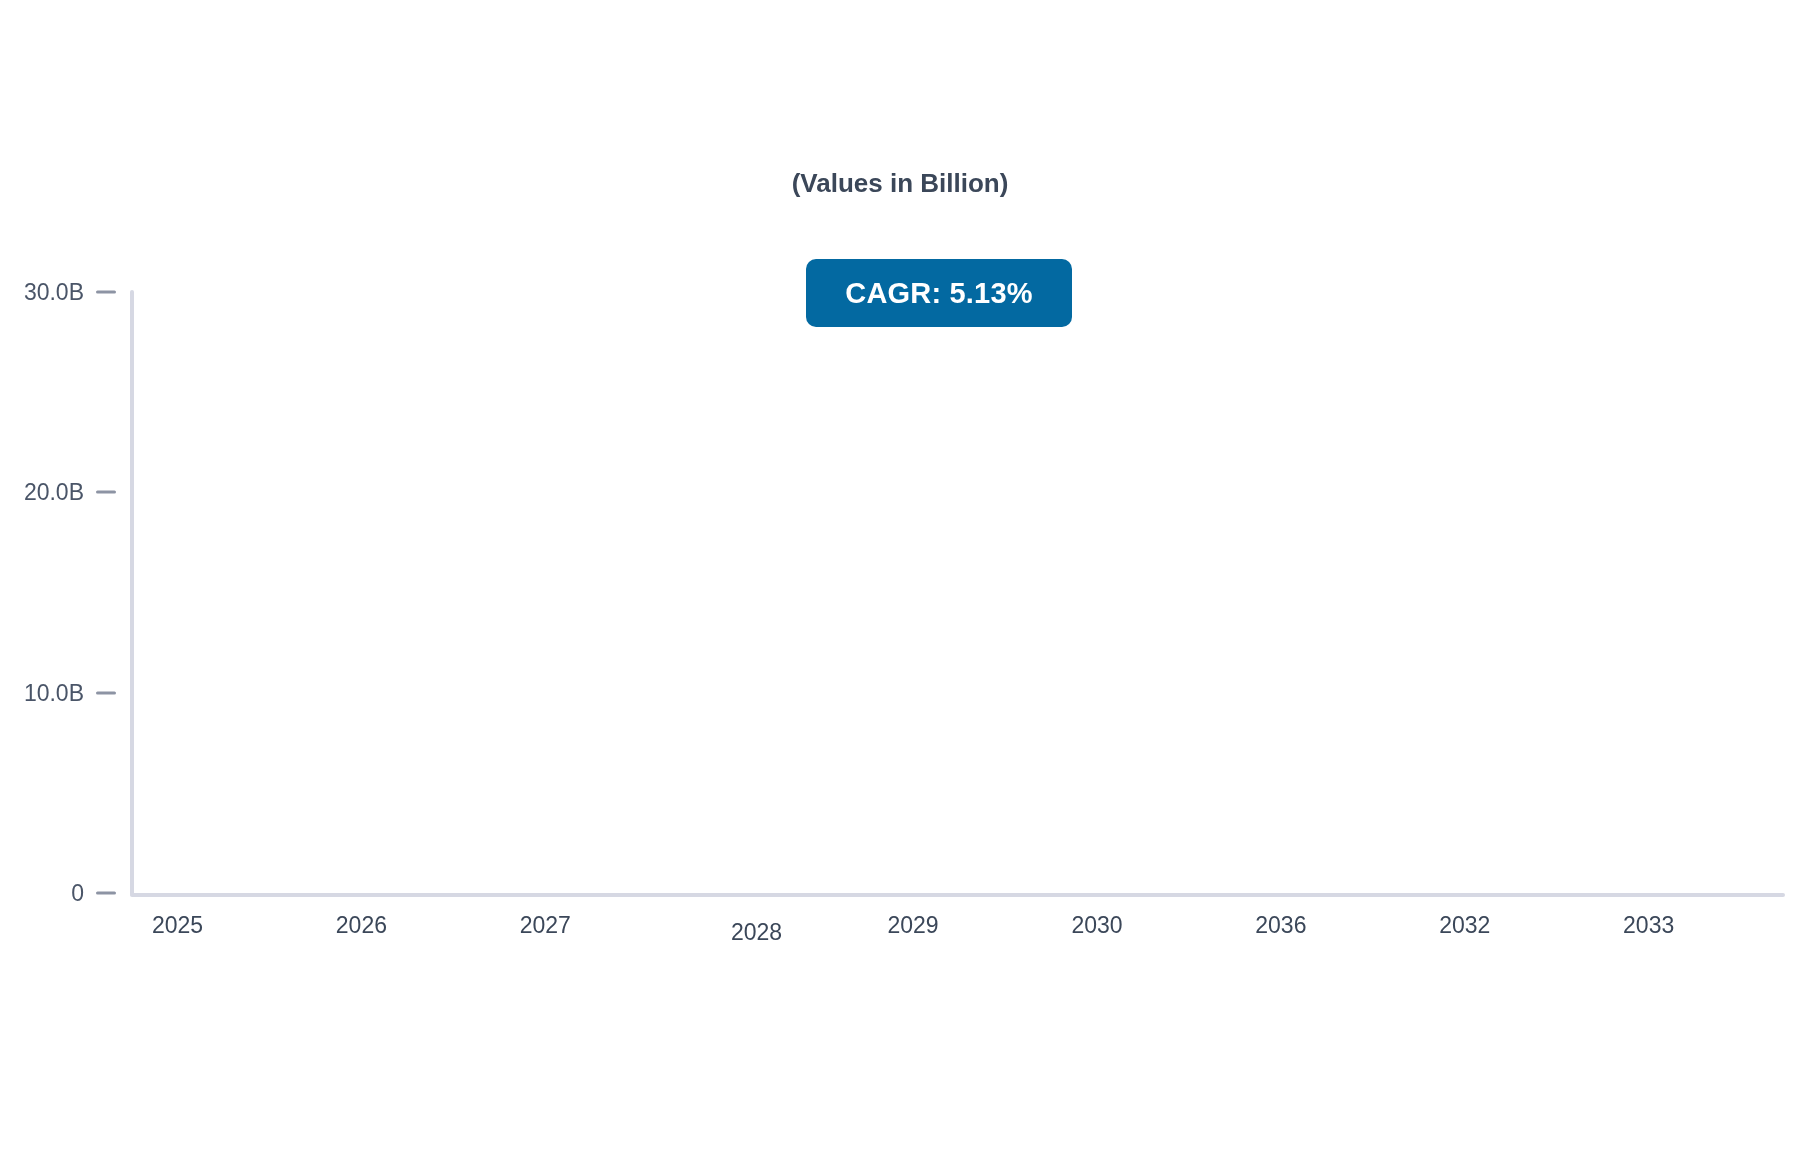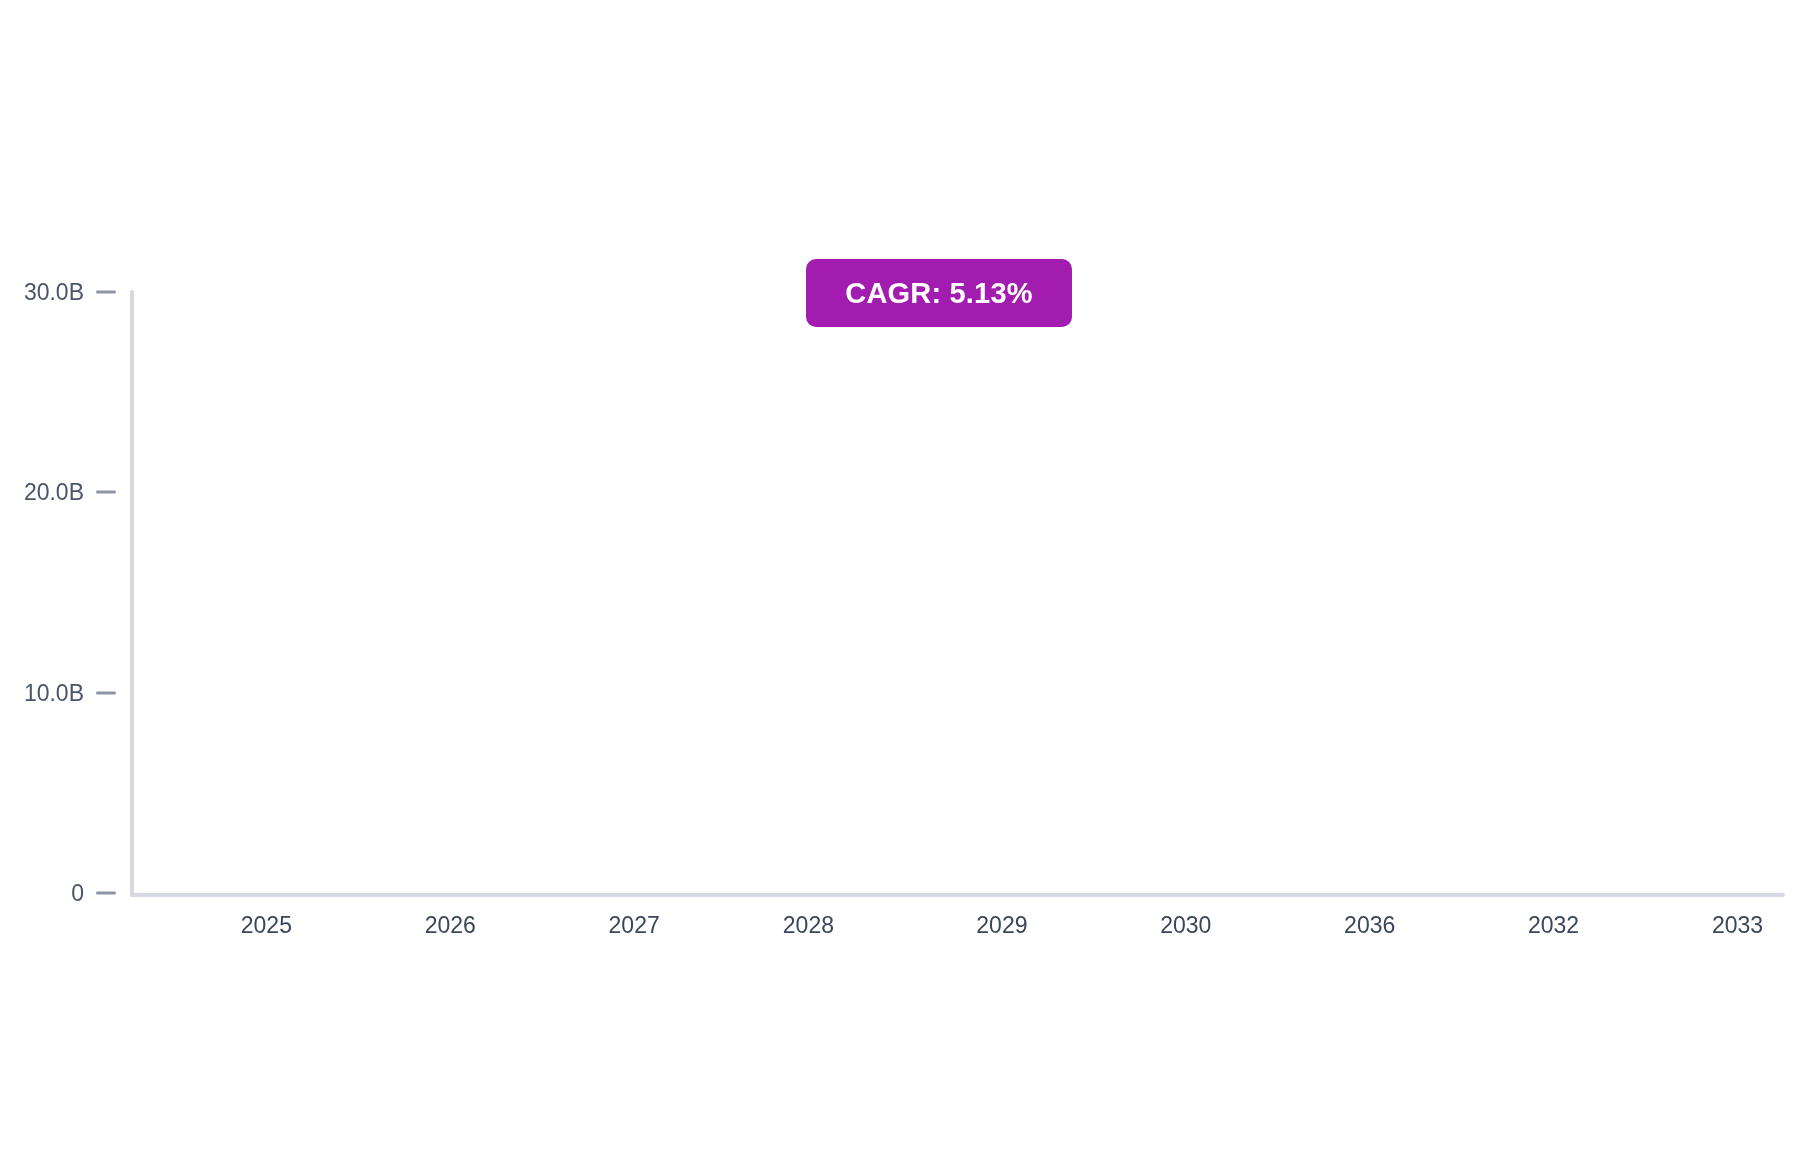--- a/index.html
+++ b/index.html
@@ -21,21 +21,21 @@
   .chart-subtitle {
     position: absolute; left: 0; top: 168px; width: 1800px;
     text-align: center;
     font-size: 26px; font-weight: 700; color: #3b4759;
   }
 
   
   .cagr-badge {
     position: absolute; left: 806px; top: 259px;
     width: 266px; height: 68px;
-    background: #a21caf; border-radius: 10px;
+    background: #0369a1; border-radius: 10px;
     display: flex; align-items: center; justify-content: center;
     color: #ffffff; font-size: 29px; font-weight: 700;
     letter-spacing: 0.2px;
   }
   .axis-y-line {
     position: absolute; left: 130px; top: 290px;
     width: 4px; height: 606px; background: #d6d8e3; border-radius: 2px;
   }
   .axis-x-line {
     position: absolute; left: 130px; top: 893px;
@@ -50,41 +50,42 @@
     position: absolute; right: 14px; transform: translateY(-50%);
     width: 20px; height: 3px; background: #8d94a4; border-radius: 2px;
   }
   .yaxis-zone { position: absolute; left: 0; top: 0; width: 130px; height: 1156px; }
 
   
   .bars-layer { position: absolute; left: 0; top: 0; width: 1800px; height: 1156px; }
   .bar-group { position: absolute; bottom: 0; }
   .xtick-label {
     position: absolute; top: 912px;
-    font-size: 23px; color: #3b4759; text-align: right;
+    font-size: 23px; color: #3b4759; text-align: left;
     font-family: "Liberation Sans", sans-serif;
   }
 
   
   .logo {
     position: absolute; left: 1540px; top: 1036px;
     width: 190px; height: 72px;
   }
   .logo-text {
     position: absolute; left: 0; top: 6px;
     font-size: 56px; font-weight: 700; color: #16202b;
     letter-spacing: -1px; font-family: "Liberation Sans", sans-serif;
   }
   .logo-arrow { position: absolute; left: 108px; top: 6px; }
 </style>
 </head>
 <body>
 
 <div id="root">
 
+  <div class="chart-subtitle">(Values in Billion)</div>
 
   <div class="cagr-badge">
     <span>CAGR: 5.13%</span>
   </div>
 
   <div class="axis-y-line"></div>
   <div class="axis-x-line"></div>
 
   <div class="yaxis-zone" id="yaxis-zone">
       <div class="ytick-label" style="top: 893px;">0</div>
@@ -97,21 +98,21 @@
       <div class="ytick-dash" style="top: 292px;"></div>
     </div>
 
   <div class="bars-layer" id="bars-layer">
       <div class="xtick-label" style="left: 151.944px; width: 140px;">2025</div>
       <div class="bar-group"></div>
       <div class="xtick-label" style="left: 335.833px; width: 140px;">2026</div>
       <div class="bar-group"></div>
       <div class="xtick-label" style="left: 519.722px; width: 140px;">2027</div>
       <div class="bar-group"></div>
-      <div class="xtick-label" style="left: 694px; width: 140px;">2028</div>
+      <div class="xtick-label" style="left: 731px; width: 140px; margin-top: 7px;">2028</div>
       <div class="bar-group"></div>
       <div class="xtick-label" style="left: 887.5px; width: 140px;">2029</div>
       <div class="bar-group"></div>
       <div class="xtick-label" style="left: 1071.39px; width: 140px;">2030</div>
       <div class="bar-group"></div>
       <div class="xtick-label" style="left: 1255.28px; width: 140px;">2036</div>
       <div class="bar-group"></div>
       <div class="xtick-label" style="left: 1439.17px; width: 140px;">2032</div>
       <div class="bar-group"></div>
       <div class="xtick-label" style="left: 1623.06px; width: 140px;">2033</div>

